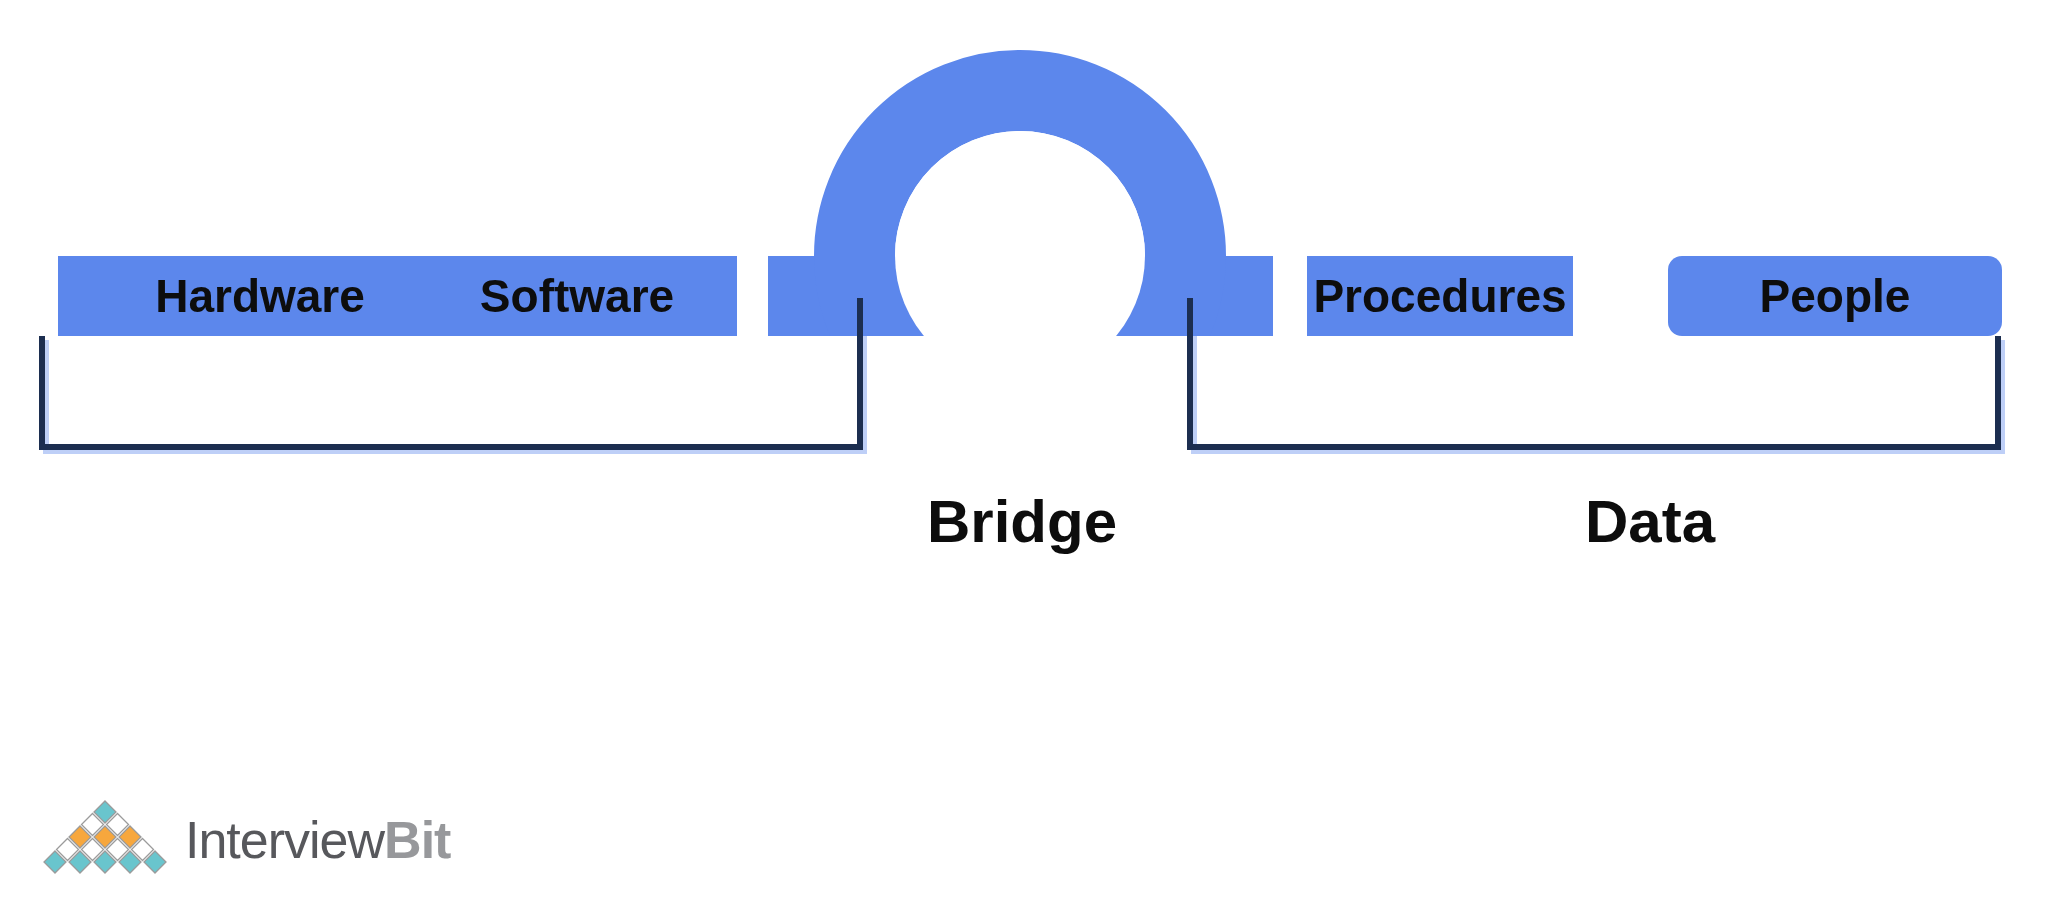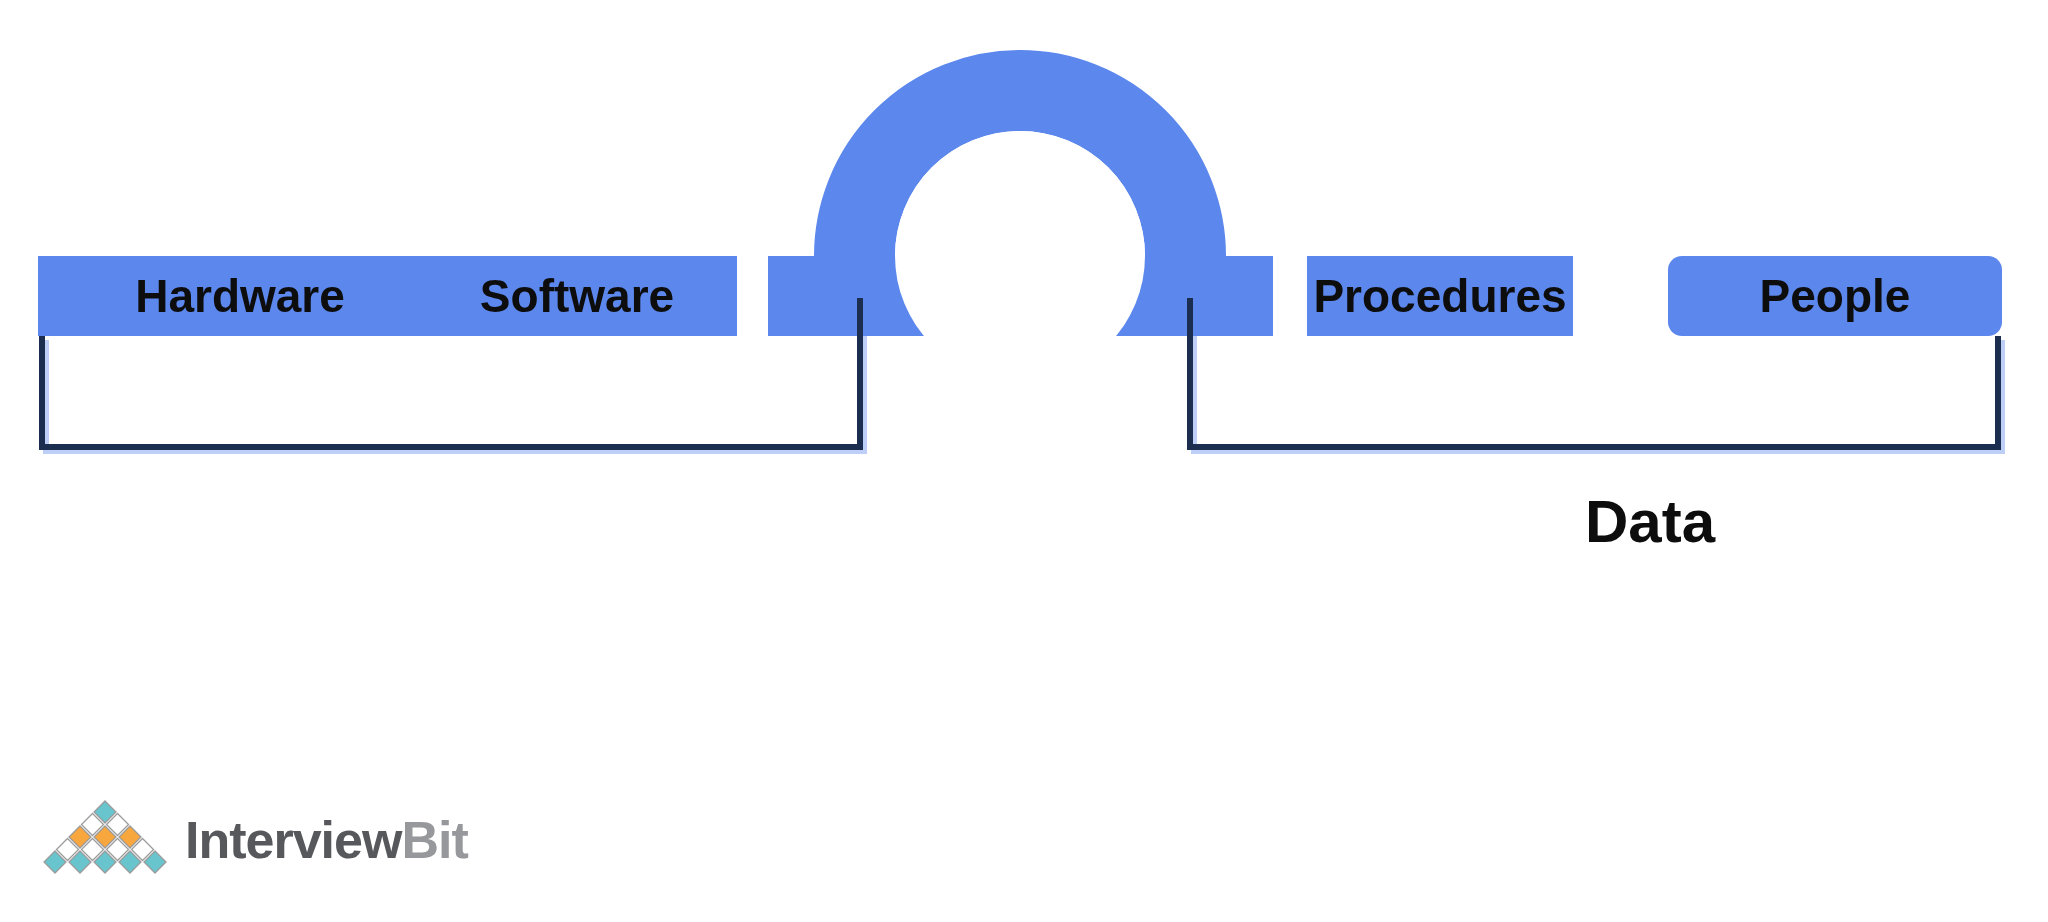--- a/index.html
+++ b/index.html
@@ -36,21 +36,21 @@
   .bracket{
     fill:none;stroke:var(--bracket-navy);stroke-width:6;
     filter:drop-shadow(4px 4px 0px rgba(92,135,236,0.40));
   }
   .logo{position:absolute;left:38px;top:786px;width:560px;height:110px;}
   .logo-mark{position:absolute;left:0;top:0;}
   .logo-text{
     position:absolute;left:147px;top:24px;height:60px;line-height:60px;
     font-size:52px;letter-spacing:-1px;white-space:nowrap;
   }
-  .logo-text .brand-primary{color:var(--logo-dark);font-weight:700;}
+  .logo-text .brand-primary{color:var(--logo-dark);font-weight:400;}
   .logo-text .brand-secondary{color:var(--logo-light);font-weight:700;}
 </style>
 </head>
 <body>
 
 <div class="canvas">
 
   <svg class="arch-svg" width="2048" height="922" viewBox="0 0 2048 922">
     <defs>
       <clipPath id="archClip">
@@ -62,34 +62,35 @@
 
     <circle cx="1020" cy="256" r="165.5" fill="none" stroke="var(--block-blue)" stroke-width="81" clip-path="url(#archClip)"></circle>
 
     <circle cx="1020" cy="256" r="125" fill="#ffffff"></circle>
 
     <path class="bracket" d="M 42 336 L 42 447 L 860 447 L 860 298"></path>
 
     <path class="bracket" d="M 1190 298 L 1190 447 L 1998 447 L 1998 336"></path>
   </svg>
 
-  <div class="block" style="left:38px;width:404px;">
+  <div class="block" style="left:58px;width:404px;">
     <span>Hardware</span>
   </div>
   <div class="block" style="left:417px;width:320px;">
     <span>Software</span>
   </div>
   <div class="block" style="left:1307px;width:266px;">
     <span>Procedures</span>
   </div>
   <div class="block" style="left:1668px;width:334px;border-radius:14px;">
     <span>People</span>
   </div>
 
 
+  <div class="group-label" style="left:822px;">Bridge</div>
   <div class="group-label" style="left:1450px;">Data</div>
 
   <div class="logo">
     <svg class="logo-mark" width="150" height="102" viewBox="0 0 150 102">
         <path d="M 67 15 L 78 26 L 67 37 L 56 26 Z" fill="#69c5cd" stroke="#9b9b9b" stroke-width="1.3"></path>
         <path d="M 54.5 27.5 L 65.5 38.5 L 54.5 49.5 L 43.5 38.5 Z" fill="#ffffff" stroke="#9b9b9b" stroke-width="1.3"></path>
         <path d="M 79.5 27.5 L 90.5 38.5 L 79.5 49.5 L 68.5 38.5 Z" fill="#ffffff" stroke="#9b9b9b" stroke-width="1.3"></path>
         <path d="M 42 40 L 53 51 L 42 62 L 31 51 Z" fill="#f7a73d" stroke="#9b9b9b" stroke-width="1.3"></path>
         <path d="M 67 40 L 78 51 L 67 62 L 56 51 Z" fill="#f7a73d" stroke="#9b9b9b" stroke-width="1.3"></path>
         <path d="M 92 40 L 103 51 L 92 62 L 81 51 Z" fill="#f7a73d" stroke="#9b9b9b" stroke-width="1.3"></path>

